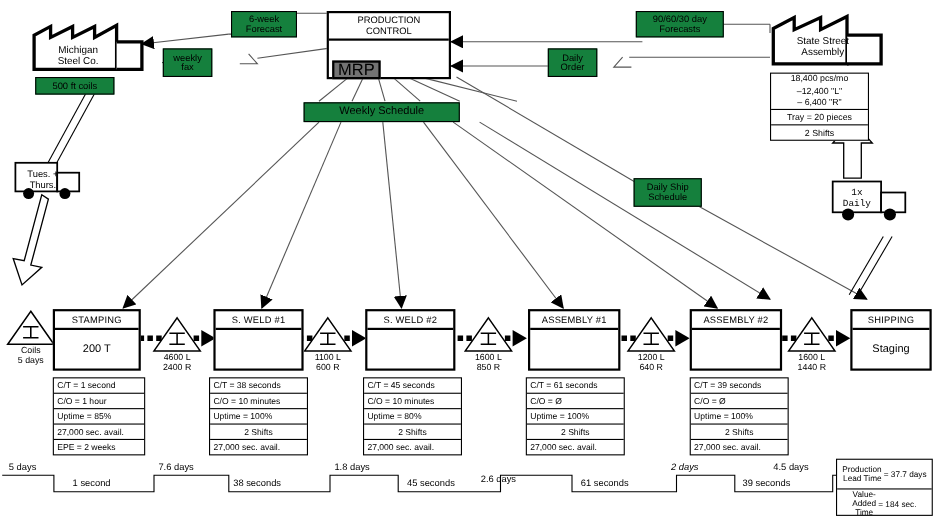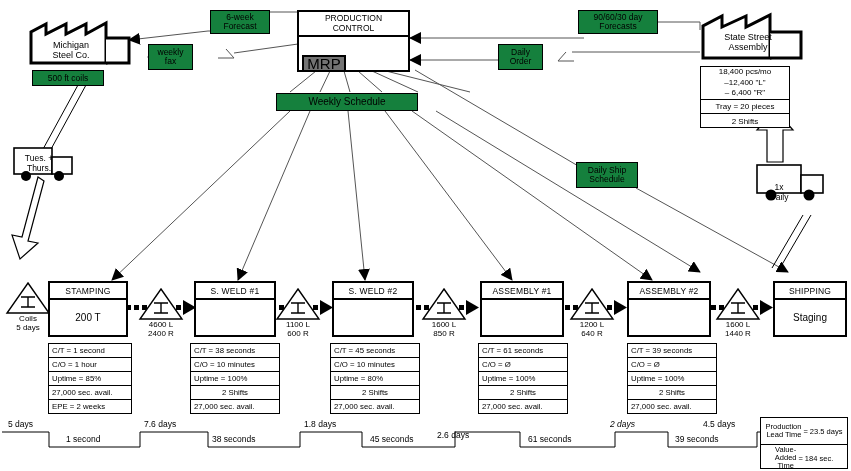--- a/index.html
+++ b/index.html
@@ -261,21 +261,21 @@
     <div class="abs" style="left:0;top:47px;right:0;height:14px;display:flex;align-items:center;justify-content:center;">2 Shifts</div>
   </div>
 
   <div class="truck" style="left:755px;top:163px;width:82px;height:40px;">
     <svg width="82" height="40" viewBox="0 0 82 40">
       <rect x="2" y="2" width="44" height="28" fill="#fff" stroke="#000" stroke-width="1.6"></rect>
       <rect x="46" y="12" width="22" height="18" fill="#fff" stroke="#000" stroke-width="1.6"></rect>
       <circle cx="16" cy="32" r="5.5" fill="#000"></circle>
       <circle cx="54" cy="32" r="5.5" fill="#000"></circle>
     </svg>
-    <div class="tl" style="left:2px;top:20px;width:44px;">
+    <div class="tl" style="left:2px;top:8px;width:44px;font-family:Liberation Mono, monospace;">
       <div>1x</div>
       <div>Daily</div>
     </div>
   </div>
 
   <div class="tri" style="left:5px;top:281px;">
     <svg width="46" height="34" viewBox="0 0 46 34">
       <path d="M23,2 L44,32 L2,32 Z" fill="#fff" stroke="#000" stroke-width="1.4"></path>
       <path d="M16,16 L30,16 M23,16 L23,26 M16,26 L30,26" stroke="#000" stroke-width="1.4" fill="none"></path>
     </svg>
@@ -423,21 +423,21 @@
   <div class="tltxt" style="left:528px;top:434px;">61 seconds</div>
   <div class="tltxt" style="left:675px;top:434px;">39 seconds</div>
 
   <div class="abs sum" style="left:760px;top:417px;width:88px;height:52px;">
     <div class="sr top">
       <div class="k">
         <div>Production</div>
         <div>Lead Time</div>
       </div>
       <div class="eq">=</div>
-      <div class="v">23.5 days</div>
+      <div class="v">37.7 days</div>
     </div>
     <div class="sr">
       <div class="k" style="text-align:center;">
         <div>Value-</div>
         <div>Added</div>
         <div>Time</div>
       </div>
       <div class="eq">=</div>
       <div class="v">184 sec.</div>
     </div>

